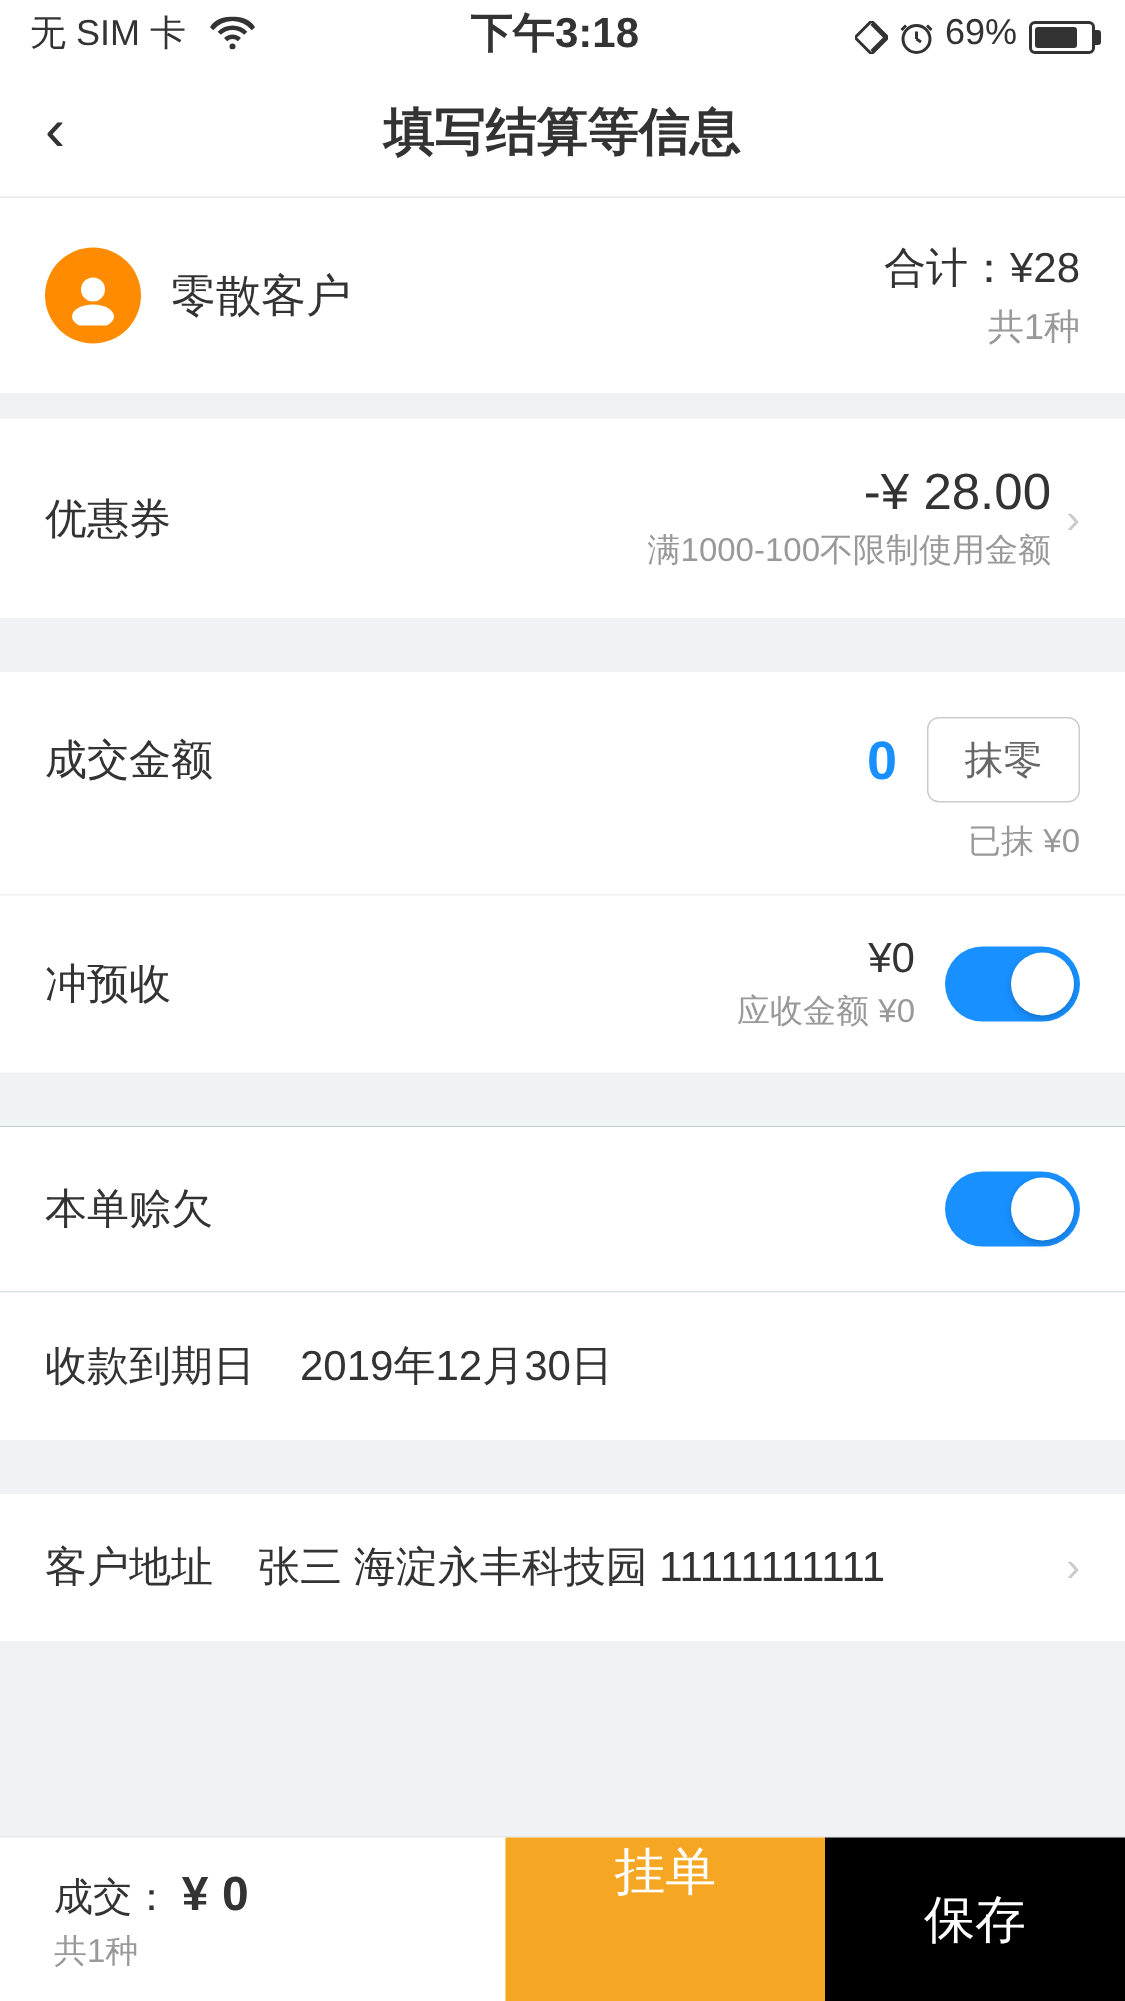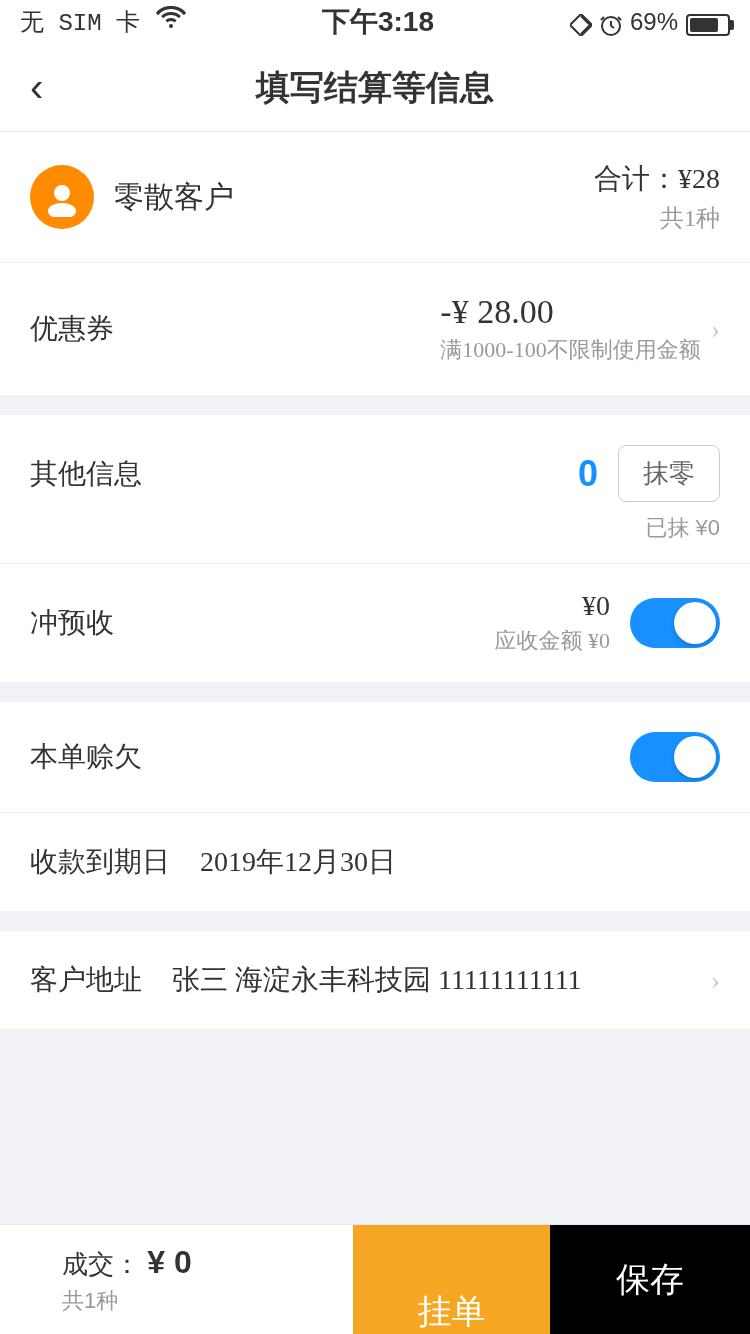--- a/index.html
+++ b/index.html
@@ -18,21 +18,21 @@
       width: 100%;
       height: 44px;
       background: #fff;
       display: flex;
       align-items: center;
       justify-content: space-between;
       padding: 0 20px;
       font-size: 24px;
       color: #333;
     }
-    .status-bar-left { display: flex; gap: 16px; font-family: Liberation Mono, monospace; }
+    .status-bar-left { display: flex; align-items: center; gap: 16px; }
     .status-bar-center { font-size: 28px; font-weight: 600; }
     .status-bar-right { display: flex; align-items: flex-end; gap: 8px; font-size: 24px; }
     .battery-icon {
       width: 44px; height: 22px; border: 2px solid #333; border-radius: 4px;
       position: relative; display: inline-flex; align-items: center;
     }
     .battery-icon::after {
       content: ''; position: absolute; right: -6px; top: 50%; transform: translateY(-50%);
       width: 4px; height: 10px; background: #333; border-radius: 0 2px 2px 0;
     }
@@ -65,21 +65,21 @@
     }
 
     
     .content {
       padding-bottom: 120px;
     }
 
     
     .card {
       background: #0c4a6e;
-      font-family: Liberation Serif, serif;
+      margin-bottom: 16px;
     }
 
     
     .customer-row {
       background: #fff;
       display: flex;
       align-items: center;
       justify-content: space-between;
       padding: 28px 30px;
     }
@@ -97,21 +97,21 @@
     
     .row-item {
       background: #fff;
       display: flex;
       align-items: center;
       justify-content: space-between;
       padding: 30px 30px;
       border-top: 1px solid #f0f0f0;
     }
     .row-label { font-size: 28px; color: #333; }
-    .row-right { display: flex; align-items: center; gap: 10px; }
+    .row-right { display: flex; align-items: center; gap: 10px; text-align: right; }
     .coupon-discount { font-size: 34px; color: #333; font-weight: 500; }
     .coupon-desc { font-size: 22px; color: #999; margin-top: 4px; }
     .chevron-icon { color: #ccc; font-size: 28px; }
 
     
     .section-divider {
       height: 20px;
       background: #f0f2f5;
     }
 
@@ -221,30 +221,29 @@
       bottom: 0;
       width: 750px;
       height: 110px;
       background: #fff;
       display: flex;
       align-items: center;
       border-top: 1px solid #e8e8e8;
     }
     .bottom-info {
       flex: 1;
-      padding: 0 46px;
-      margin-left: 16px;
+      padding: 0 36px;
     }
     .bottom-deal { font-size: 26px; color: #333; }
     .bottom-deal-amount { font-size: 32px; font-weight: 600; }
     .bottom-count { font-size: 22px; color: #999; margin-top: 4px; }
     .btn-hang {
-      width: 197px; height: 110px;
+      width: 213px; height: 110px;
       background: #f5a623;
-      display: flex; align-items: flex-end; justify-content: center;
+      display: flex; align-items: flex-start; justify-content: center;
       font-size: 34px; color: #fff; font-weight: 500; cursor: pointer;
     }
     .btn-save {
       width: 200px; height: 110px;
       background: #000000;
       display: flex; align-items: center; justify-content: center;
       font-size: 34px; color: #fff; font-weight: 500; cursor: pointer;
     }
   </style>
 </head>
@@ -311,21 +310,21 @@
         </div>
         <span class="chevron-icon">›</span>
       </div>
     </div>
   </div>
 
   <div class="section-divider"></div>
 
   <div class="amount-section">
     <div class="amount-row">
-      <span class="row-label">其他信息</span>
+      <span class="row-label">成交金额</span>
       <div class="amount-right-group">
         <span class="amount-value">0</span>
         <button class="round-btn">抹零</button>
       </div>
     </div>
     <div style="text-align:right;">
       <span class="amount-sub">已抹  ¥0</span>
     </div>
   </div>
 

